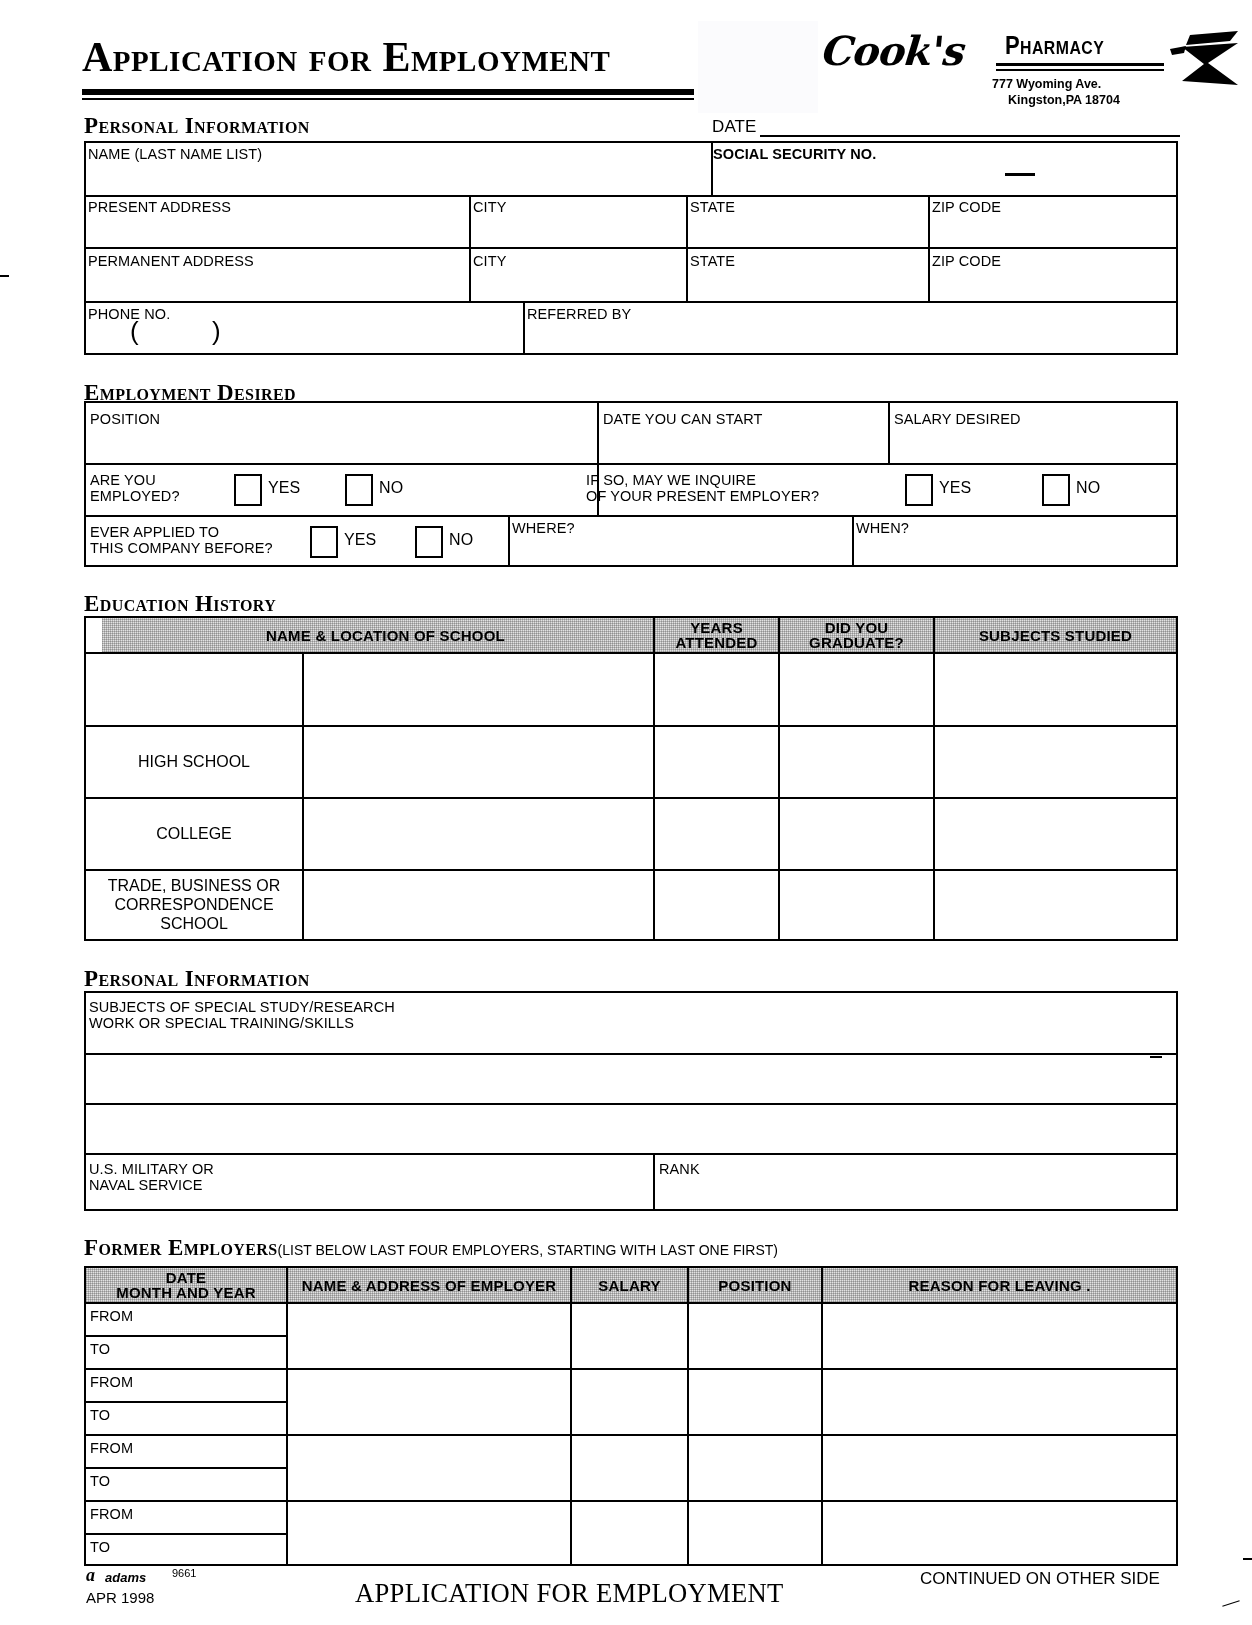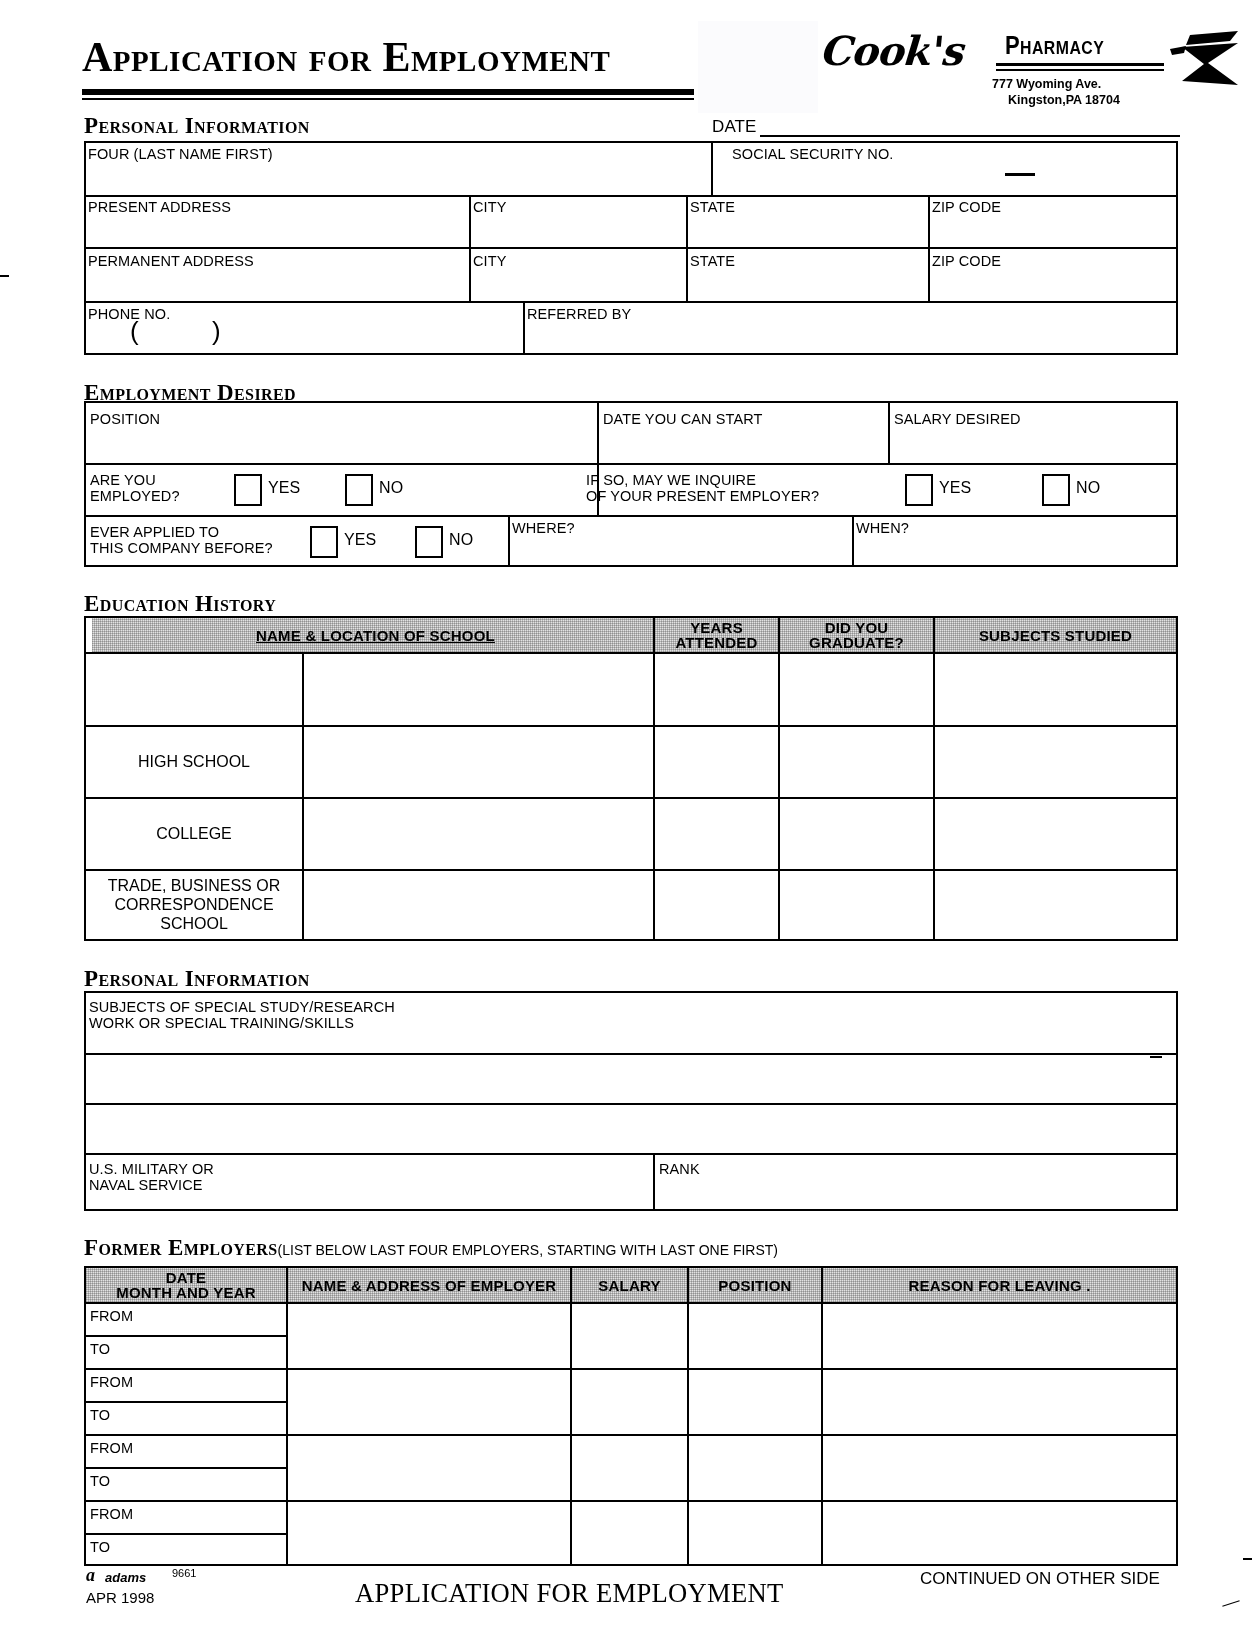--- a/index.html
+++ b/index.html
@@ -171,22 +171,22 @@
   <div class="hline" style="left:84px; top:182px; width:1094px;"></div>
   <div class="hline" style="left:84px; top:234px; width:1094px;"></div>
   <div class="hline" style="left:84px; top:288px; width:1094px;"></div>
 
   <div class="vline" style="left:711px; top:128px; height:54px;"></div>
   <div class="vline" style="left:469px; top:182px; height:106px;"></div>
   <div class="vline" style="left:686px; top:182px; height:106px;"></div>
   <div class="vline" style="left:928px; top:182px; height:106px;"></div>
   <div class="vline" style="left:523px; top:288px; height:54px;"></div>
 
-  <div class="lbl" style="left:88px; top:133px;">FOUR (LAST NAME FIRST)</div>
-  <div class="lbl" style="left:732px; top:133px;">SOCIAL SECURITY NO.</div>
+  <div class="lbl" style="left:88px; top:133px;">NAME (LAST NAME LIST)</div>
+  <div class="lbl" style="left:713px; top:133px;font-weight:bold;">SOCIAL SECURITY NO.</div>
   <div class="thin" style="left:1005px; top:160px; width:30px; height:3px;"></div>
 
   <div class="lbl" style="left:88px; top:186px;">PRESENT ADDRESS</div>
   <div class="lbl" style="left:473px; top:186px;">CITY</div>
   <div class="lbl" style="left:690px; top:186px;">STATE</div>
   <div class="lbl" style="left:932px; top:186px;">ZIP CODE</div>
 
   <div class="lbl" style="left:88px; top:240px;">PERMANENT ADDRESS</div>
   <div class="lbl" style="left:473px; top:240px;">CITY</div>
   <div class="lbl" style="left:690px; top:240px;">STATE</div>
@@ -234,21 +234,21 @@
   <div class="chk" style="left:415px; top:513px; width:28px; height:32px;"></div>
   <div class="lbl" style="left:449px; top:519px; font-size:16px;">NO</div>
 
   <div class="lbl" style="left:512px; top:507px;">WHERE?</div>
   <div class="lbl" style="left:856px; top:507px;">WHEN?</div>
 
   <div class="sect-title" style="left:84px; top:578px;">Education History</div>
 
   <div class="bx" style="left:84px; top:603px; width:1094px; height:325px;"></div>
 
-  <div class="thead" style="left:92px; top:605px; width:567px; height:34px;text-decoration:underline;">
+  <div class="thead" style="left:102px; top:605px; width:567px; height:34px;">
     <span>NAME &amp; LOCATION OF SCHOOL</span>
   </div>
   <div class="thead" style="left:655px; top:605px; width:123px; height:34px;">
     <span style="white-space:pre-line">YEARS
 ATTENDED</span>
   </div>
   <div class="thead" style="left:780px; top:605px; width:153px; height:34px;">
     <span style="white-space:pre-line">DID YOU
 GRADUATE?</span>
   </div>

